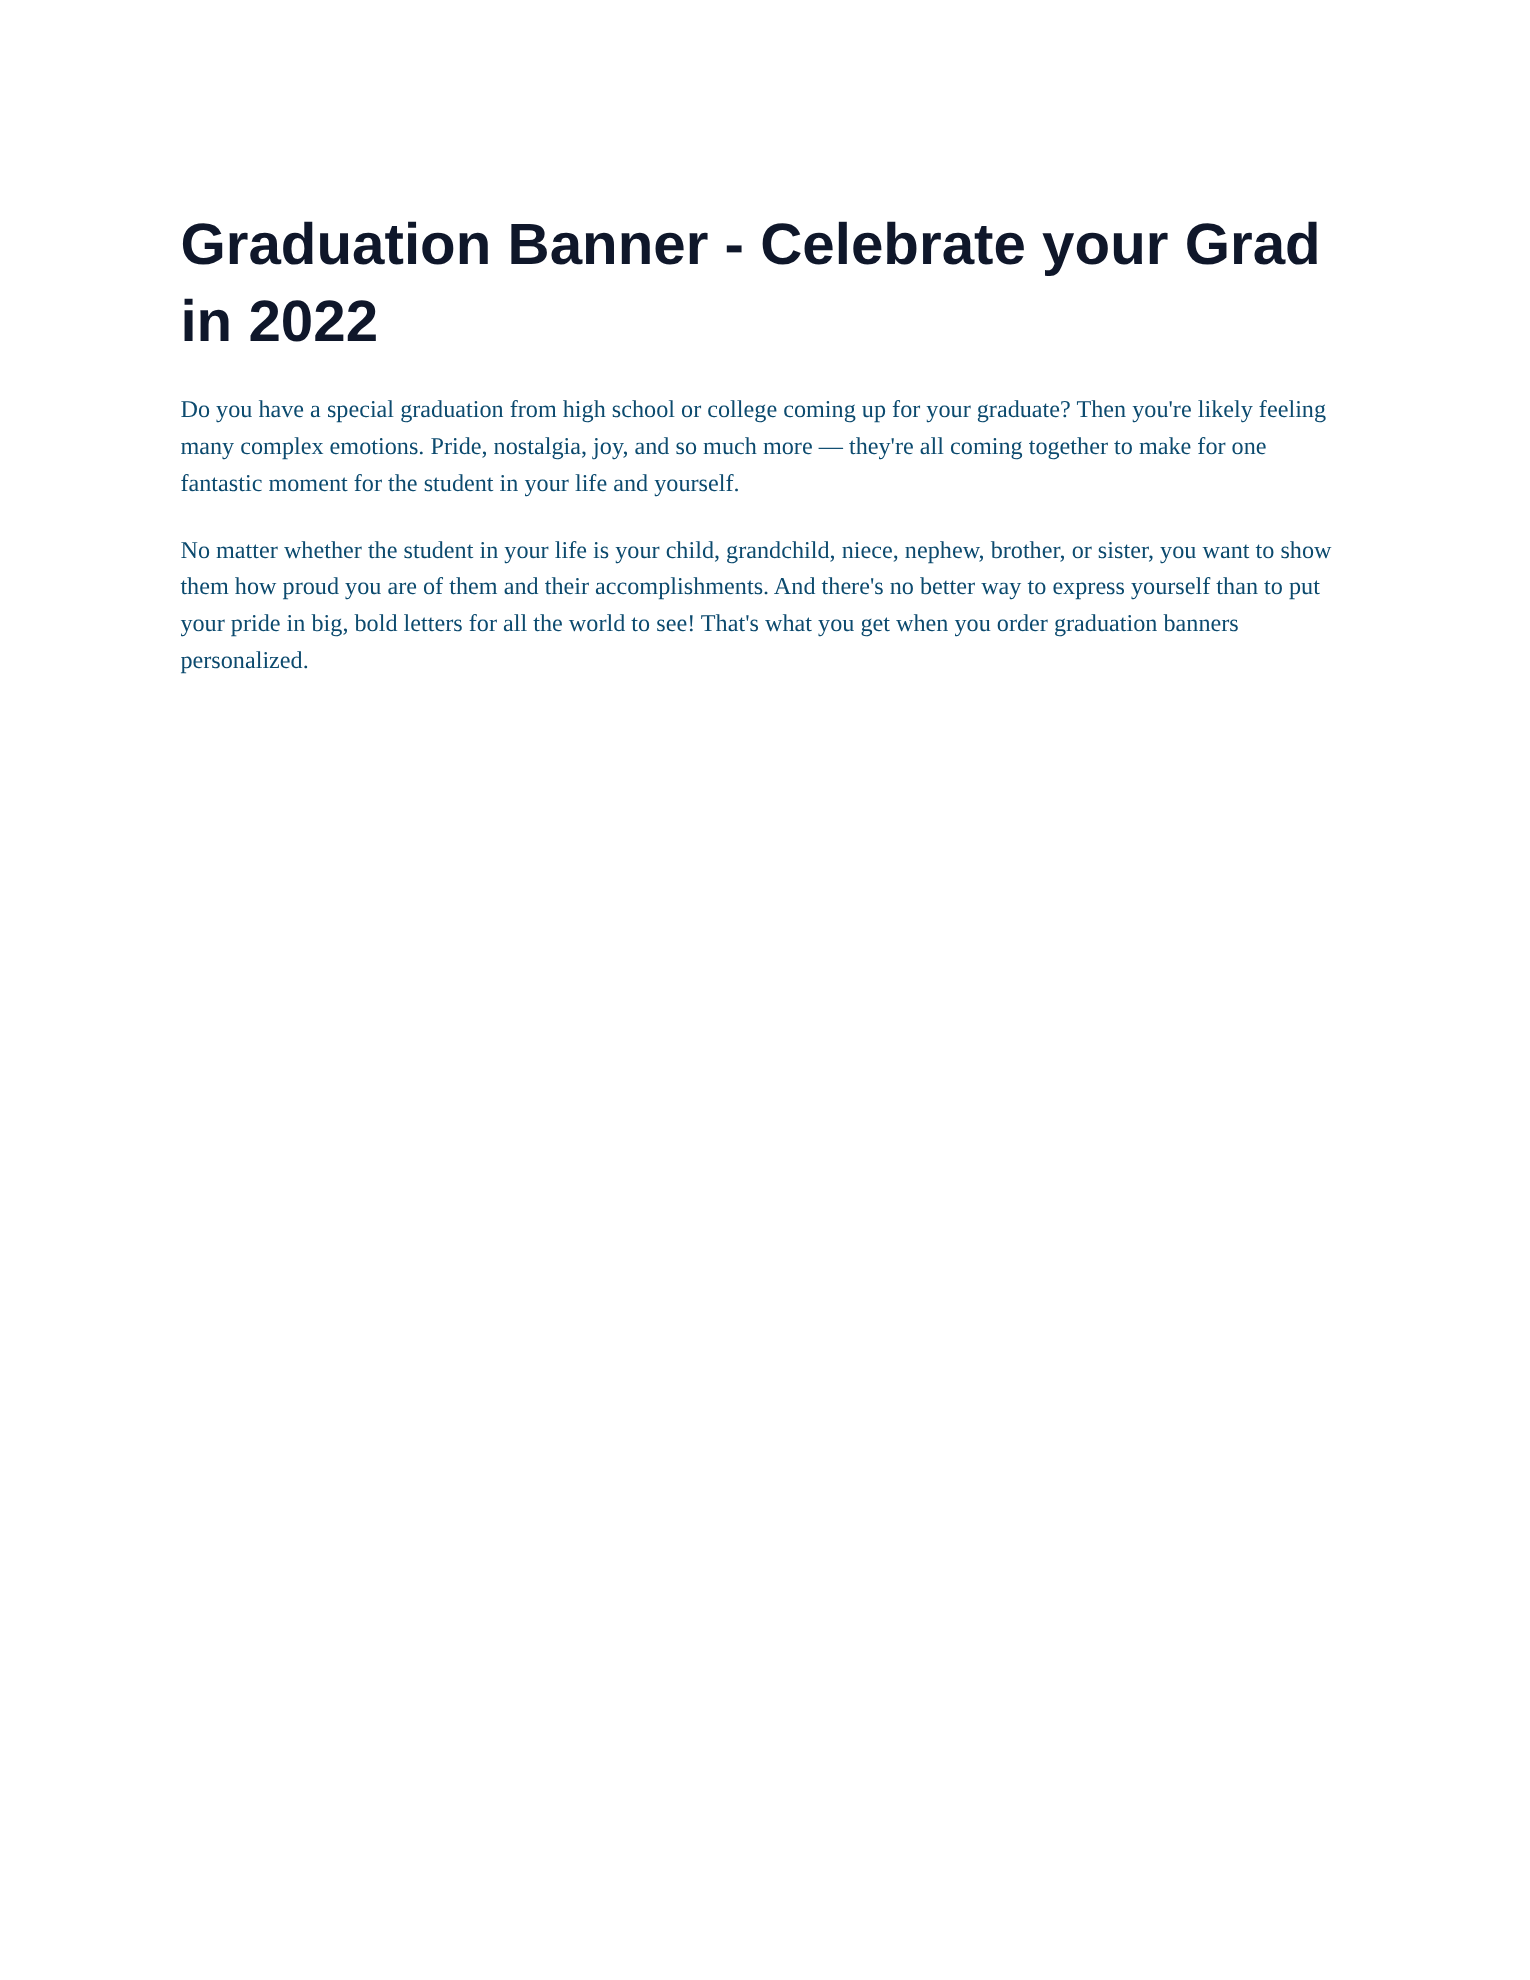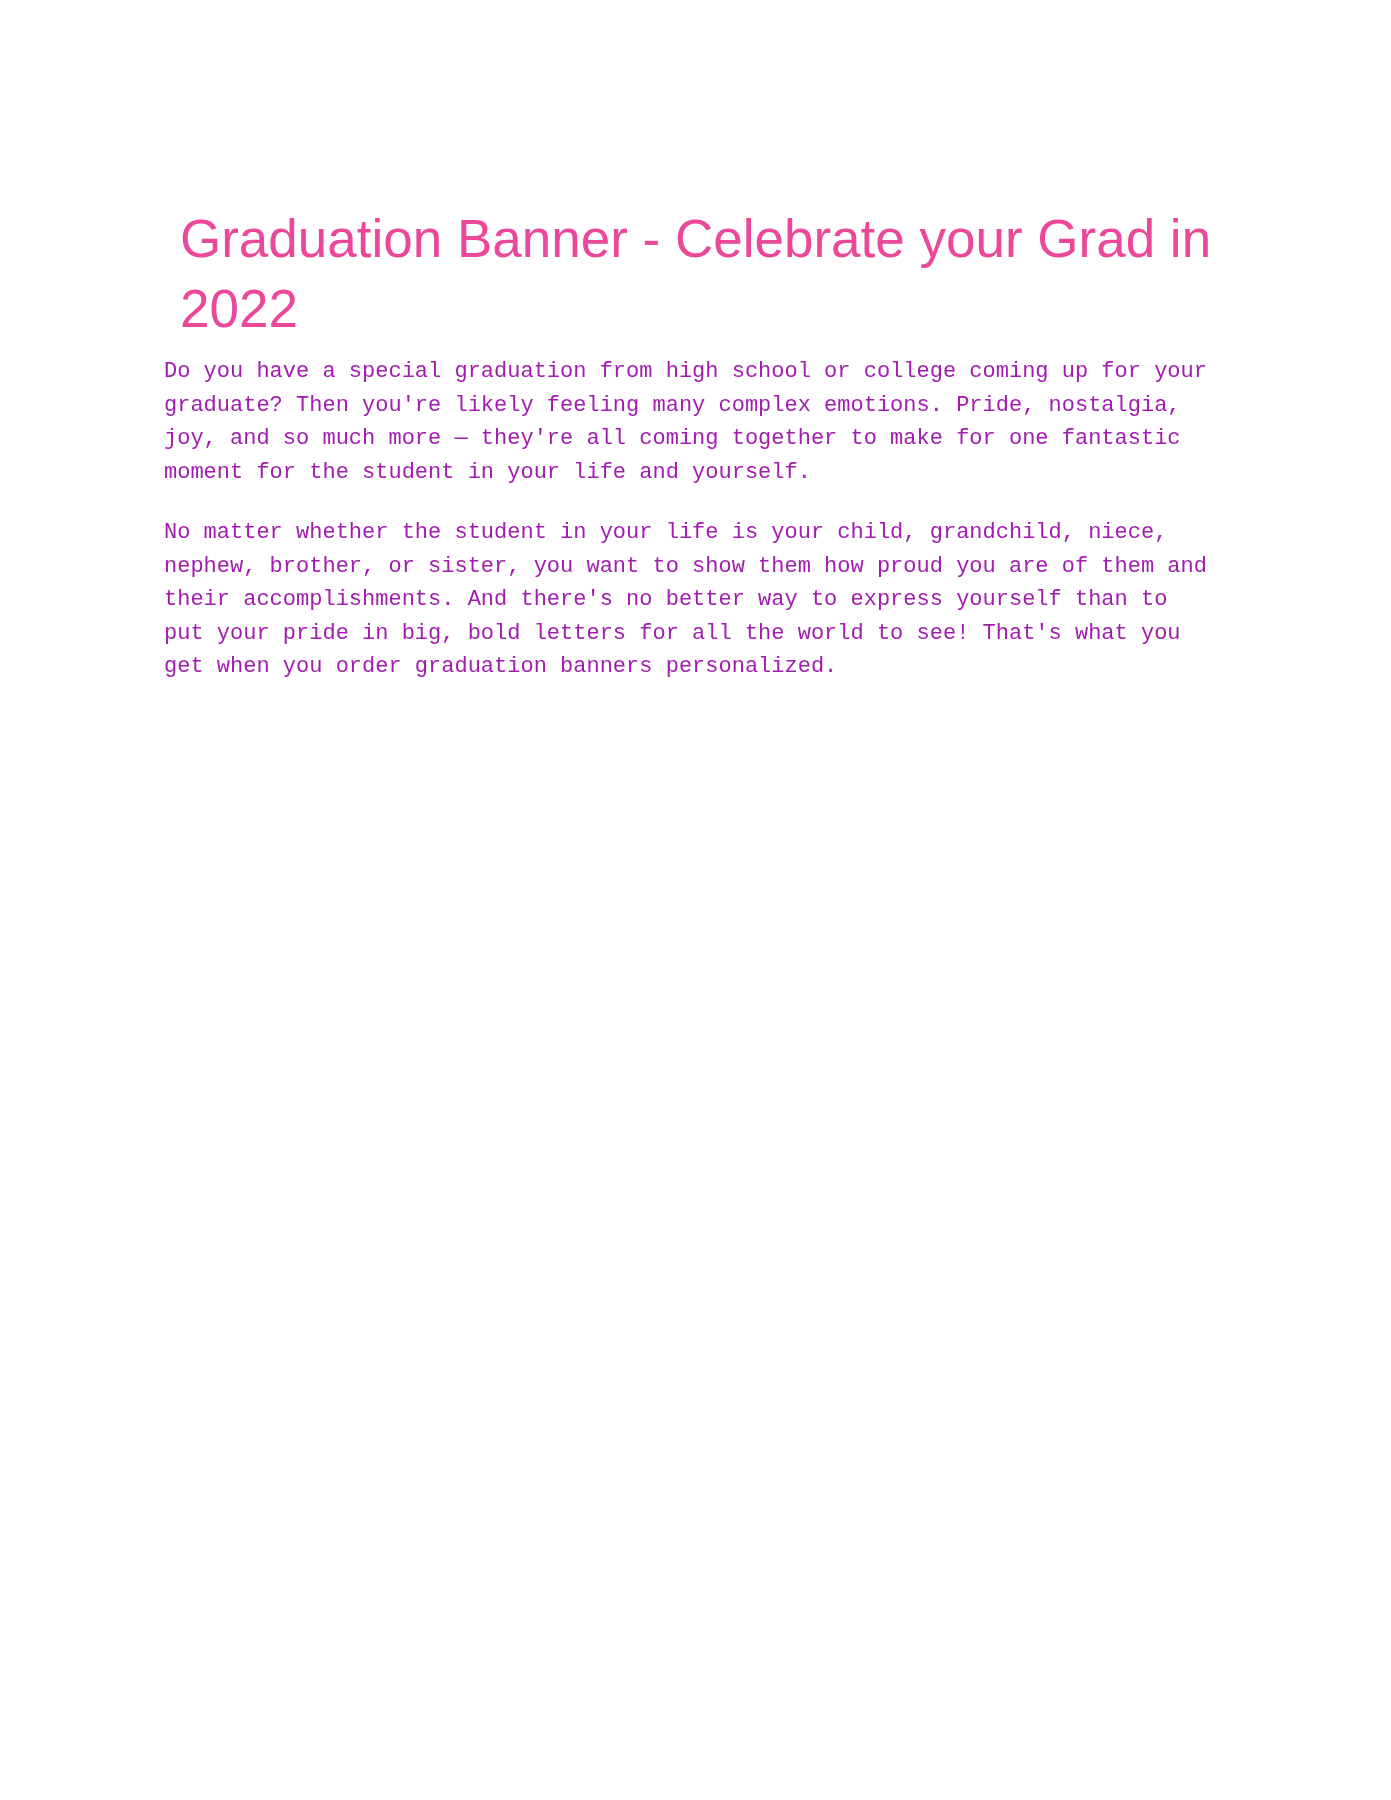--- a/index.html
+++ b/index.html
@@ -13,45 +13,45 @@
     position: relative;
     overflow: hidden;
   }
   .page {
     position: absolute;
     left: 164px;
     top: 0;
     width: 1050px;
   }
   .title {
-    margin: 16px;
+    margin: 0;
     position: absolute;
     top: 188px;
     left: 0;
     width: 1050px;
     font-family: "Liberation Sans", sans-serif;
-    font-weight: 400;
+    font-weight: 700;
     font-size: 53px;
     line-height: 70px;
-    color: #ec4899;
+    color: #0f172a;
     letter-spacing: 0px;
   }
   .body {
     position: absolute;
     top: 355px;
     left: 0;
     width: 1050px;
   }
   .para {
     margin: 0 0 27px 0;
-    font-family: Liberation Mono, monospace;
+    font-family: Liberation Serif, serif;
     font-weight: 400;
     font-size: 22px;
     line-height: 33.5px;
-    color: #a21caf;
+    color: #0c4a6e;
   }
 </style>
 </head>
 <body>
 
 <div class="page">
   <h1 class="title">Graduation Banner - Celebrate your Grad in 2022</h1>
   <div class="body">
     <p class="para">Do you have a special graduation from high school or college coming up for your graduate? Then you're likely feeling many complex emotions. Pride, nostalgia, joy, and so much more — they're all coming together to make for one fantastic moment for the student in your life and yourself.</p>
     <p class="para">No matter whether the student in your life is your child, grandchild, niece, nephew, brother, or sister, you want to show them how proud you are of them and their accomplishments. And there's no better way to express yourself than to put your pride in big, bold letters for all the world to see! That's what you get when you order graduation banners personalized.</p>

